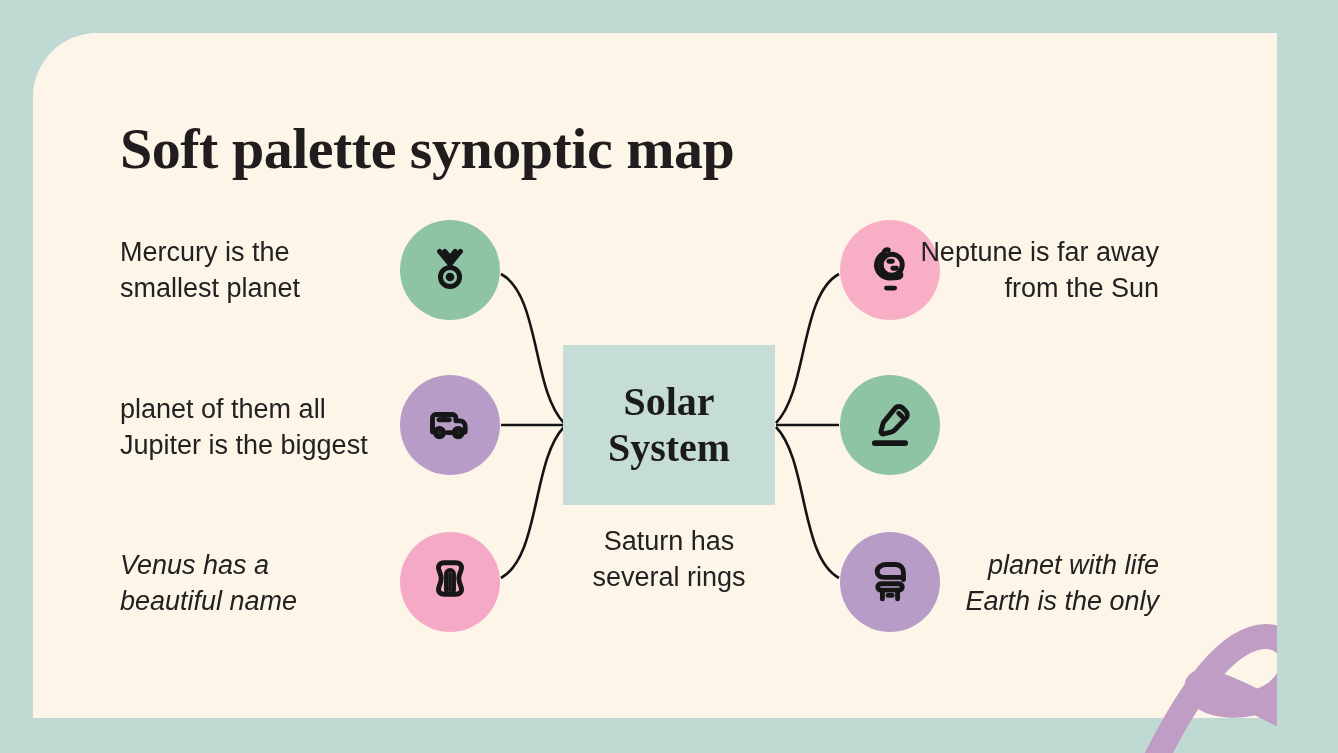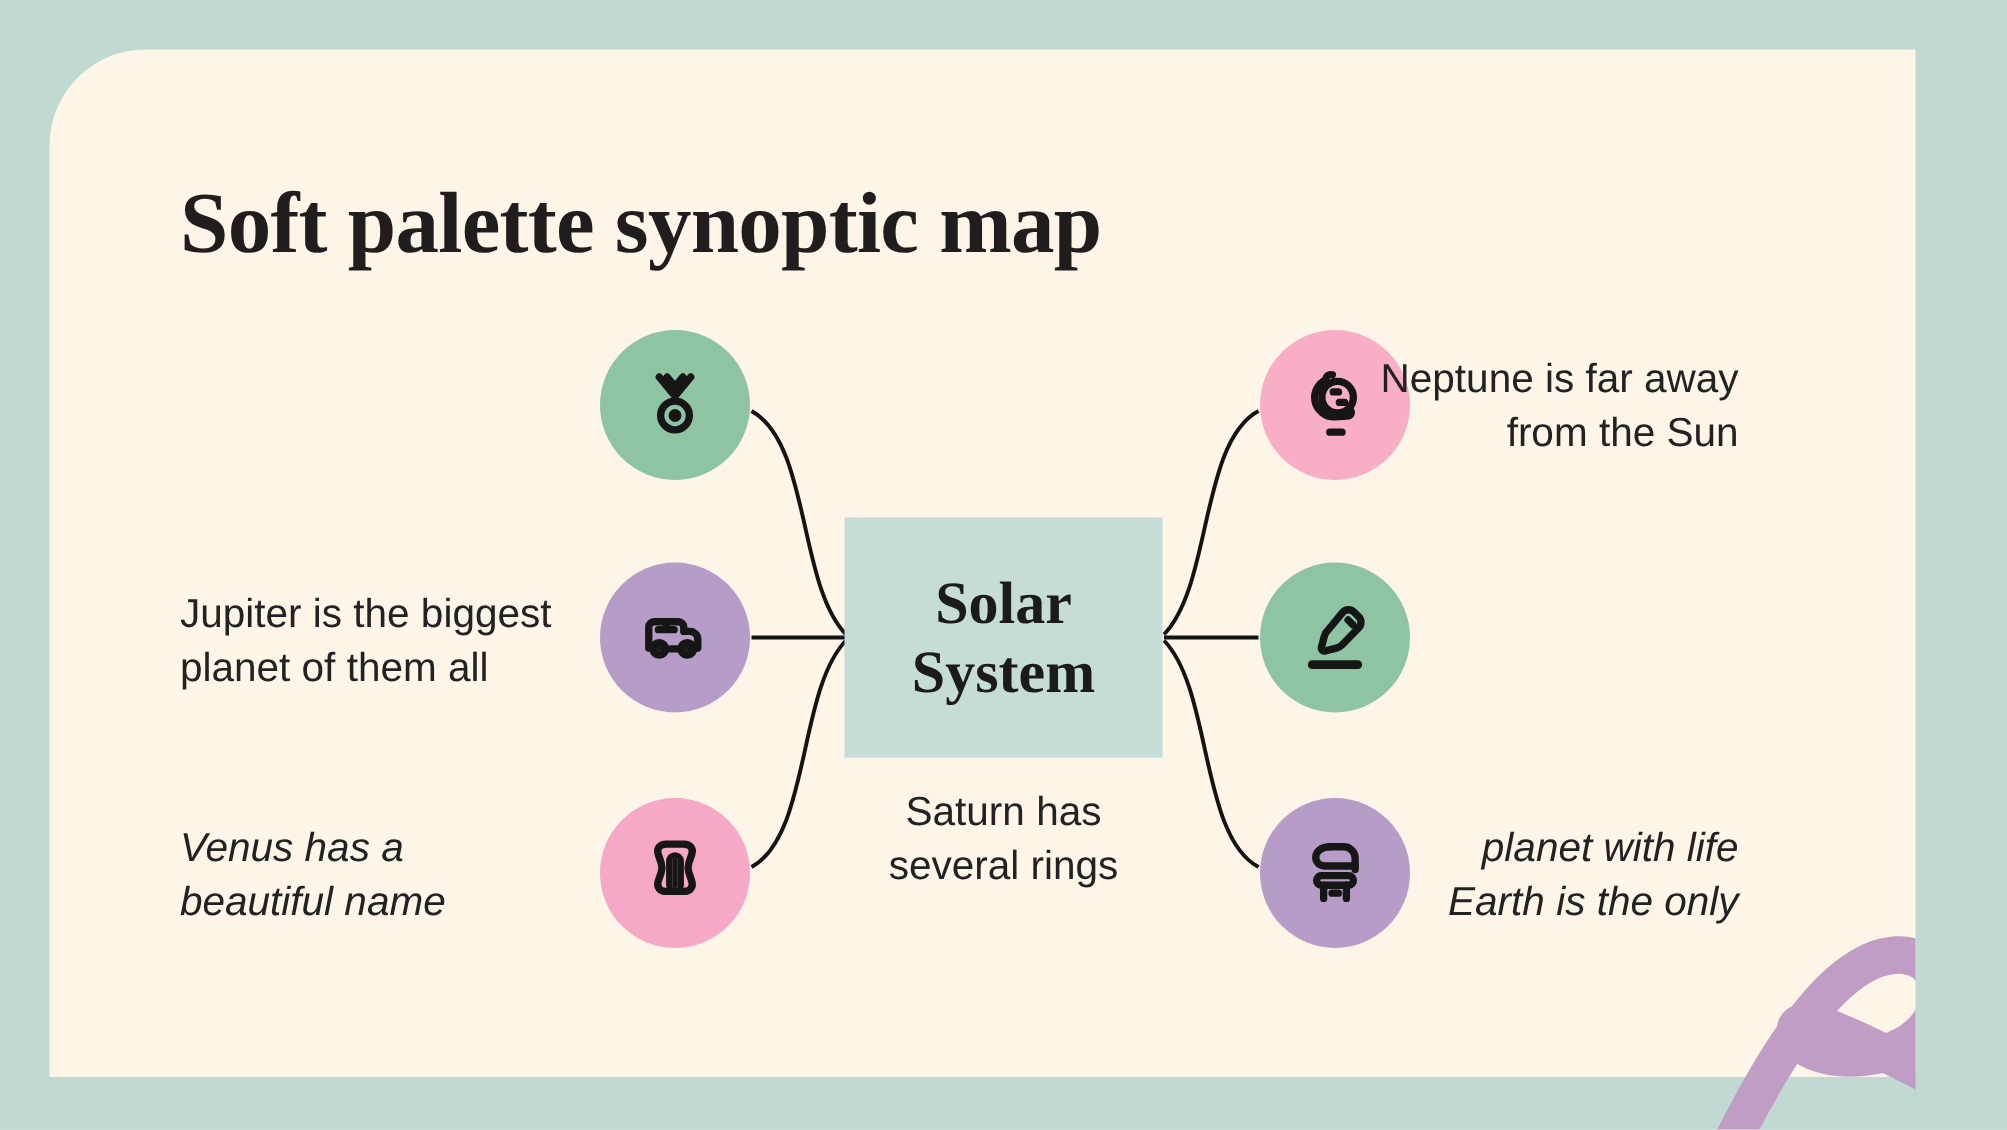--- a/index.html
+++ b/index.html
@@ -127,23 +127,27 @@
 
   <div id="center-box" style="background-color: rgb(198, 220, 214);">
     <div class="line">Solar</div>
     <div class="line">System</div>
   </div>
   <div id="center-caption">
     <div>Saturn has</div>
     <div>several rings</div>
   </div>
 
+  <div class="side-text left row1">
+    <div>Mercury is the</div>
+    <div>smallest planet</div>
+  </div>
   <div class="side-text left row2">
+    <div>planet of them all</div>
     <div>Jupiter is the biggest</div>
-    <div>planet of them all</div>
   </div>
   <div class="side-text left row3">
     <div>Venus has a</div>
     <div>beautiful name</div>
   </div>
   <div class="side-text right row1">
     <div>Neptune is far away</div>
     <div>from the Sun</div>
   </div>
   <div class="side-text right row3">

